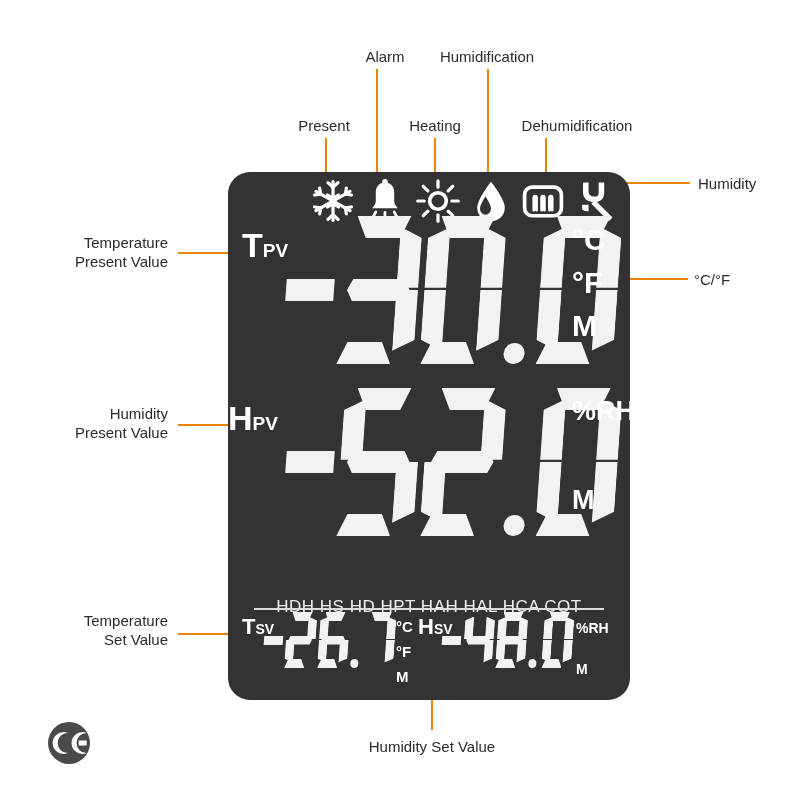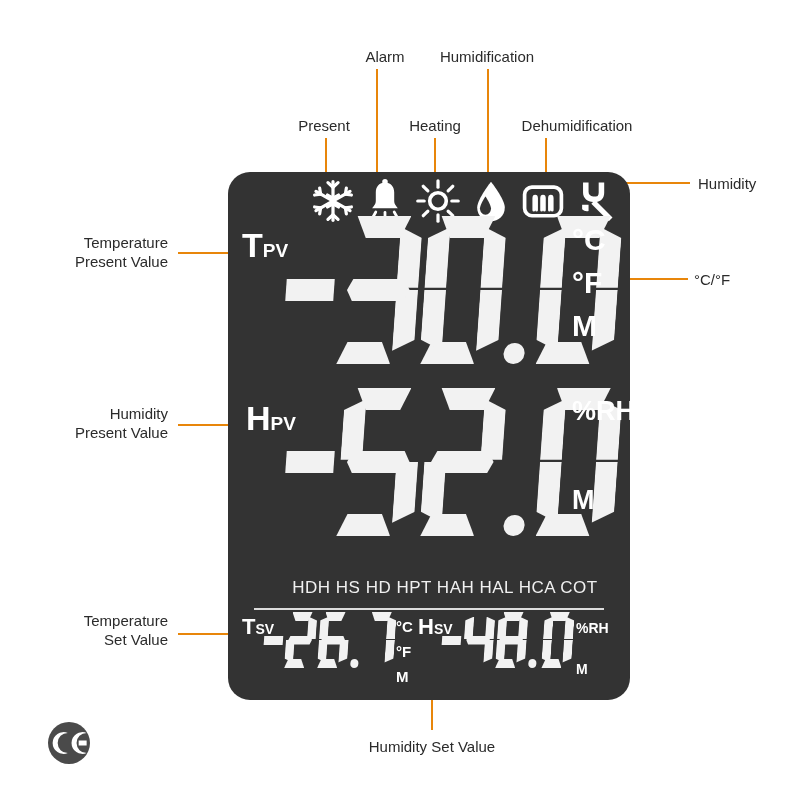--- a/index.html
+++ b/index.html
@@ -240,30 +240,30 @@
     <div class="row-label" style="left:14px; top:54px;">
       <span class="big">T</span><span class="sub">PV</span>
     </div>
     <div class="seg-group" id="t-pv" style="left: 58px; top: 44px; height: 148px; white-space: nowrap; transform: skewX(-4deg);"><div class="seg-digit" style="width: 48.36px; height: 148px; margin-right: 6px;"><div class="seg" style="left: 0px; top: 63px; width: 48.36px; height: 22px;"></div></div><div class="seg-digit" style="width: 78px; height: 148px; margin-right: 6px;"><div class="seg" style="left: 12.1px; top: 0px; width: 53.8px; height: 22px; clip-path: polygon(0% 0%, 100% 0%, 82% 100%, 18% 100%);"></div><div class="seg" style="left: 56px; top: 11px; width: 22px; height: 60.8px; clip-path: polygon(0% 0%, 100% 18%, 100% 100%, 0% 100%);"></div><div class="seg" style="left: 56px; top: 74px; width: 22px; height: 60.8px; clip-path: polygon(0% 0%, 100% 0%, 100% 82%, 0% 100%);"></div><div class="seg" style="left: 1.1px; top: 126px; width: 53.8px; height: 22px; clip-path: polygon(18% 0%, 82% 0%, 100% 100%, 0% 100%);"></div><div class="seg" style="left: 6.6px; top: 63px; width: 62.6px; height: 22px; clip-path: polygon(9% 0%, 91% 0%, 100% 50%, 91% 100%, 9% 100%, 0% 50%);"></div></div><div class="seg-digit" style="width: 78px; height: 148px; margin-right: 6px;"><div class="seg" style="left: 12.1px; top: 0px; width: 53.8px; height: 22px; clip-path: polygon(0% 0%, 100% 0%, 82% 100%, 18% 100%);"></div><div class="seg" style="left: 56px; top: 11px; width: 22px; height: 60.8px; clip-path: polygon(0% 0%, 100% 18%, 100% 100%, 0% 100%);"></div><div class="seg" style="left: 56px; top: 74px; width: 22px; height: 60.8px; clip-path: polygon(0% 0%, 100% 0%, 100% 82%, 0% 100%);"></div><div class="seg" style="left: 1.1px; top: 126px; width: 53.8px; height: 22px; clip-path: polygon(18% 0%, 82% 0%, 100% 100%, 0% 100%);"></div><div class="seg" style="left: 0px; top: 74px; width: 22px; height: 60.8px; clip-path: polygon(0% 0%, 100% 0%, 100% 100%, 0% 82%);"></div><div class="seg" style="left: 0px; top: 11px; width: 22px; height: 60.8px; clip-path: polygon(0% 18%, 100% 0%, 100% 100%, 0% 100%);"></div></div><div class="seg-digit" style="width: 25.3px; height: 148px; margin-right: 6px;"><div class="seg" style="width: 20.9px; height: 20.9px; border-radius: 50%; left: 0px; top: 127.1px;"></div></div><div class="seg-digit" style="width: 78px; height: 148px; margin-right: 6px;"><div class="seg" style="left: 12.1px; top: 0px; width: 53.8px; height: 22px; clip-path: polygon(0% 0%, 100% 0%, 82% 100%, 18% 100%);"></div><div class="seg" style="left: 56px; top: 11px; width: 22px; height: 60.8px; clip-path: polygon(0% 0%, 100% 18%, 100% 100%, 0% 100%);"></div><div class="seg" style="left: 56px; top: 74px; width: 22px; height: 60.8px; clip-path: polygon(0% 0%, 100% 0%, 100% 82%, 0% 100%);"></div><div class="seg" style="left: 1.1px; top: 126px; width: 53.8px; height: 22px; clip-path: polygon(18% 0%, 82% 0%, 100% 100%, 0% 100%);"></div><div class="seg" style="left: 0px; top: 74px; width: 22px; height: 60.8px; clip-path: polygon(0% 0%, 100% 0%, 100% 100%, 0% 82%);"></div><div class="seg" style="left: 0px; top: 11px; width: 22px; height: 60.8px; clip-path: polygon(0% 18%, 100% 0%, 100% 100%, 0% 100%);"></div></div></div>
     <div class="units" style="left:344px; top:46px; font-size:30px; line-height:43px;">
       <div>°C</div>
       <div>°F</div>
       <div>M</div>
     </div>
 
-    <div class="row-label" style="left:18px; top:227px;">
+    <div class="row-label" style="left:0; top:227px;">
       <span class="big">H</span><span class="sub">PV</span>
     </div>
     <div class="seg-group" id="h-pv" style="left: 58px; top: 216px; height: 148px; white-space: nowrap; transform: skewX(-4deg);"><div class="seg-digit" style="width: 48.36px; height: 148px; margin-right: 6px;"><div class="seg" style="left: 0px; top: 63px; width: 48.36px; height: 22px;"></div></div><div class="seg-digit" style="width: 78px; height: 148px; margin-right: 6px;"><div class="seg" style="left: 12.1px; top: 0px; width: 53.8px; height: 22px; clip-path: polygon(0% 0%, 100% 0%, 82% 100%, 18% 100%);"></div><div class="seg" style="left: 56px; top: 74px; width: 22px; height: 60.8px; clip-path: polygon(0% 0%, 100% 0%, 100% 82%, 0% 100%);"></div><div class="seg" style="left: 1.1px; top: 126px; width: 53.8px; height: 22px; clip-path: polygon(18% 0%, 82% 0%, 100% 100%, 0% 100%);"></div><div class="seg" style="left: 0px; top: 11px; width: 22px; height: 60.8px; clip-path: polygon(0% 18%, 100% 0%, 100% 100%, 0% 100%);"></div><div class="seg" style="left: 6.6px; top: 63px; width: 62.6px; height: 22px; clip-path: polygon(9% 0%, 91% 0%, 100% 50%, 91% 100%, 9% 100%, 0% 50%);"></div></div><div class="seg-digit" style="width: 78px; height: 148px; margin-right: 6px;"><div class="seg" style="left: 12.1px; top: 0px; width: 53.8px; height: 22px; clip-path: polygon(0% 0%, 100% 0%, 82% 100%, 18% 100%);"></div><div class="seg" style="left: 56px; top: 11px; width: 22px; height: 60.8px; clip-path: polygon(0% 0%, 100% 18%, 100% 100%, 0% 100%);"></div><div class="seg" style="left: 1.1px; top: 126px; width: 53.8px; height: 22px; clip-path: polygon(18% 0%, 82% 0%, 100% 100%, 0% 100%);"></div><div class="seg" style="left: 0px; top: 74px; width: 22px; height: 60.8px; clip-path: polygon(0% 0%, 100% 0%, 100% 100%, 0% 82%);"></div><div class="seg" style="left: 6.6px; top: 63px; width: 62.6px; height: 22px; clip-path: polygon(9% 0%, 91% 0%, 100% 50%, 91% 100%, 9% 100%, 0% 50%);"></div></div><div class="seg-digit" style="width: 25.3px; height: 148px; margin-right: 6px;"><div class="seg" style="width: 20.9px; height: 20.9px; border-radius: 50%; left: 0px; top: 127.1px;"></div></div><div class="seg-digit" style="width: 78px; height: 148px; margin-right: 6px;"><div class="seg" style="left: 12.1px; top: 0px; width: 53.8px; height: 22px; clip-path: polygon(0% 0%, 100% 0%, 82% 100%, 18% 100%);"></div><div class="seg" style="left: 56px; top: 11px; width: 22px; height: 60.8px; clip-path: polygon(0% 0%, 100% 18%, 100% 100%, 0% 100%);"></div><div class="seg" style="left: 56px; top: 74px; width: 22px; height: 60.8px; clip-path: polygon(0% 0%, 100% 0%, 100% 82%, 0% 100%);"></div><div class="seg" style="left: 1.1px; top: 126px; width: 53.8px; height: 22px; clip-path: polygon(18% 0%, 82% 0%, 100% 100%, 0% 100%);"></div><div class="seg" style="left: 0px; top: 74px; width: 22px; height: 60.8px; clip-path: polygon(0% 0%, 100% 0%, 100% 100%, 0% 82%);"></div><div class="seg" style="left: 0px; top: 11px; width: 22px; height: 60.8px; clip-path: polygon(0% 18%, 100% 0%, 100% 100%, 0% 100%);"></div></div></div>
     <div class="units" style="left:344px; top:224px; font-size:27px;">
       <div>%RH</div>
       <div style="margin-top:58px;">M</div>
     </div>
 
-    <div class="mnemo" style="top:406px;margin-left:16px;">HDH HS HD HPT HAH HAL HCA COT</div>
+    <div class="mnemo" style="top:425px;">HDH HS HD HPT HAH HAL HCA COT</div>
 
     <div class="divider" style="top:436px;"></div>
 
     <div class="row-label" style="left:14px; top:442px;">
       <span style="font-size:22px;">T</span><span style="font-size:14px;">SV</span>
     </div>
     <div class="seg-group" id="t-sv" style="left: 36px; top: 440px; height: 56px; white-space: nowrap; transform: skewX(-4deg);"><div class="seg-digit" style="width: 18.6px; height: 56px; margin-right: 3px;"><div class="seg" style="left: 0px; top: 23.5px; width: 18.6px; height: 9px;"></div></div><div class="seg-digit" style="width: 30px; height: 56px; margin-right: 3px;"><div class="seg" style="left: 4.95px; top: 0px; width: 20.1px; height: 9px; clip-path: polygon(0% 0%, 100% 0%, 82% 100%, 18% 100%);"></div><div class="seg" style="left: 21px; top: 4.5px; width: 9px; height: 22.6px; clip-path: polygon(0% 0%, 100% 18%, 100% 100%, 0% 100%);"></div><div class="seg" style="left: 0.45px; top: 47px; width: 20.1px; height: 9px; clip-path: polygon(18% 0%, 82% 0%, 100% 100%, 0% 100%);"></div><div class="seg" style="left: 0px; top: 28px; width: 9px; height: 22.6px; clip-path: polygon(0% 0%, 100% 0%, 100% 100%, 0% 82%);"></div><div class="seg" style="left: 2.7px; top: 23.5px; width: 23.7px; height: 9px; clip-path: polygon(9% 0%, 91% 0%, 100% 50%, 91% 100%, 9% 100%, 0% 50%);"></div></div><div class="seg-digit" style="width: 30px; height: 56px; margin-right: 3px;"><div class="seg" style="left: 4.95px; top: 0px; width: 20.1px; height: 9px; clip-path: polygon(0% 0%, 100% 0%, 82% 100%, 18% 100%);"></div><div class="seg" style="left: 21px; top: 28px; width: 9px; height: 22.6px; clip-path: polygon(0% 0%, 100% 0%, 100% 82%, 0% 100%);"></div><div class="seg" style="left: 0.45px; top: 47px; width: 20.1px; height: 9px; clip-path: polygon(18% 0%, 82% 0%, 100% 100%, 0% 100%);"></div><div class="seg" style="left: 0px; top: 28px; width: 9px; height: 22.6px; clip-path: polygon(0% 0%, 100% 0%, 100% 100%, 0% 82%);"></div><div class="seg" style="left: 0px; top: 4.5px; width: 9px; height: 22.6px; clip-path: polygon(0% 18%, 100% 0%, 100% 100%, 0% 100%);"></div><div class="seg" style="left: 2.7px; top: 23.5px; width: 23.7px; height: 9px; clip-path: polygon(9% 0%, 91% 0%, 100% 50%, 91% 100%, 9% 100%, 0% 50%);"></div></div><div class="seg-digit" style="width: 10.35px; height: 56px; margin-right: 3px;"><div class="seg" style="width: 8.55px; height: 8.55px; border-radius: 50%; left: 0px; top: 47.45px;"></div></div><div class="seg-digit" style="width: 30px; height: 56px; margin-right: 3px;"><div class="seg" style="left: 4.95px; top: 0px; width: 20.1px; height: 9px; clip-path: polygon(0% 0%, 100% 0%, 82% 100%, 18% 100%);"></div><div class="seg" style="left: 21px; top: 4.5px; width: 9px; height: 22.6px; clip-path: polygon(0% 0%, 100% 18%, 100% 100%, 0% 100%);"></div><div class="seg" style="left: 21px; top: 28px; width: 9px; height: 22.6px; clip-path: polygon(0% 0%, 100% 0%, 100% 82%, 0% 100%);"></div></div></div>
     <div class="units" style="left:168px; top:442px; font-size:15px; line-height:25px;">
       <div>°C</div>
       <div>°F</div>

